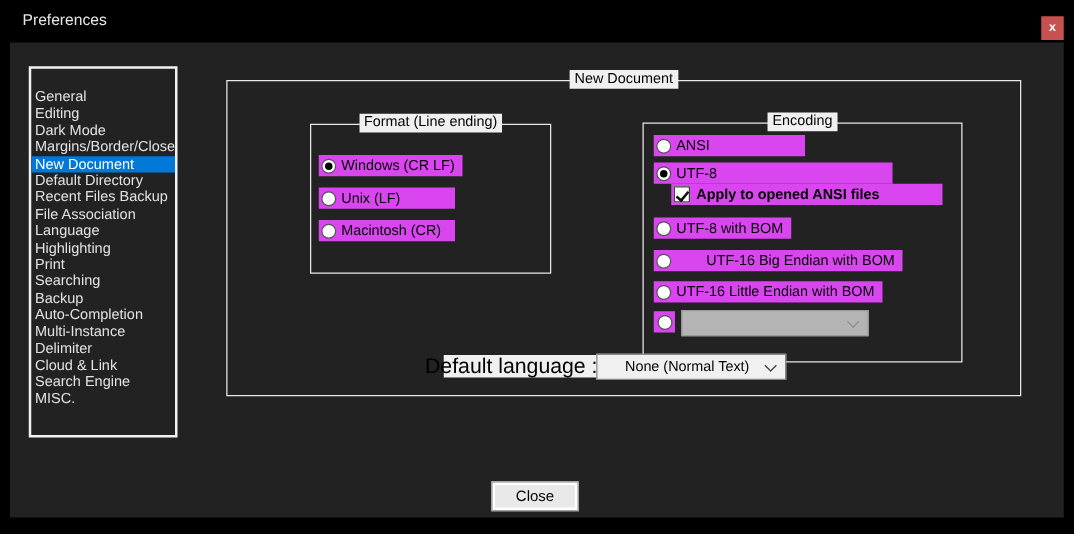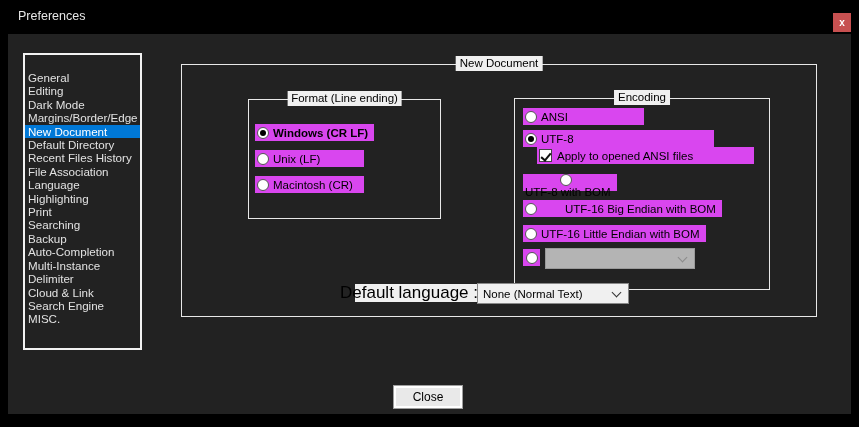--- a/index.html
+++ b/index.html
@@ -44,37 +44,37 @@
   .radio { width:12px; height:12px; border:1px solid #555; border-radius:50%; background:#fff; margin-right:4px; flex:none; position:relative; }
   .radio.on::after { content:""; position:absolute; inset:2px; background:#000; border-radius:50%; }
   .checkbox { width:13px; height:13px; border:1px solid #444; background:#fff; margin-right:5px; flex:none; position:relative; }
   .checkbox.on::after {
     content:""; position:absolute; left:3px; top:0.5px; width:4px; height:8px;
     border-right:2px solid #111; border-bottom:2px solid #111; transform:rotate(40deg);
   }
 
   
   .fmt-row { left:6px; min-width:109px; }
-  .fmt-0 { top:24px;font-weight:bold; } .fmt-1 { top:50px; } .fmt-2 { top:76px; }
+  .fmt-0 { top:24px; } .fmt-1 { top:50px; } .fmt-2 { top:76px; }
 
   
   .enc-row { left:8px; }
   .enc-0 { top:9px;  min-width:121px; }
   .enc-1 { top:31px; min-width:191px; }
-  .enc-chk { left:22px; top:48px; min-width:217px; }
-  .enc-2 { top:75px;flex-direction:column; }
+  .enc-chk { left:22px; top:48px; min-width:217px;font-weight:bold; }
+  .enc-2 { top:75px; }
   .enc-3 { top:101px;gap:24px; }
   .enc-4 { top:126px; }
   .enc-5 { top:150px; width:17px; height:17px; padding:0; justify-content:center; }
   .enc-5 .radio { margin:0; }
 
   
   .combo {
     position:absolute; background:#f0f0f0; border:1px solid #888; color:#000;
-    font-size:11.5px; display:flex; align-items:center; padding-left:5px; cursor:default;
+    font-size:11.5px; display:flex; align-items:center; padding-left:22px; cursor:default;
   }
   .combo .chev {
     position:absolute; right:8px; top:5px; width:7px; height:7px;
     border-right:1.5px solid #333; border-bottom:1.5px solid #333; transform:rotate(45deg);
   }
   .combo.disabled { background:#b4b4b4; border-color:#9a9a9a; }
   .combo.disabled .chev { border-color:#8b8b8b; }
   .enc-combo { left:30px; top:149px; width:150px; height:21px; }
 
   
@@ -100,24 +100,24 @@
   <div class="win-close">
     <span>x</span>
   </div>
 
   <div class="body">
 
     <div class="sidebar">
       <div class="side-item">General</div>
       <div class="side-item">Editing</div>
       <div class="side-item">Dark Mode</div>
-      <div class="side-item">Margins/Border/Edge</div>
+      <div class="side-item">Margins/Border/Close</div>
       <div class="side-item selected">New Document</div>
       <div class="side-item">Default Directory</div>
-      <div class="side-item">Recent Files History</div>
+      <div class="side-item">Recent Files Backup</div>
       <div class="side-item">File Association</div>
       <div class="side-item">Language</div>
       <div class="side-item">Highlighting</div>
       <div class="side-item">Print</div>
       <div class="side-item">Searching</div>
       <div class="side-item">Backup</div>
       <div class="side-item">Auto-Completion</div>
       <div class="side-item">Multi-Instance</div>
       <div class="side-item">Delimiter</div>
       <div class="side-item">Cloud &amp; Link</div>

